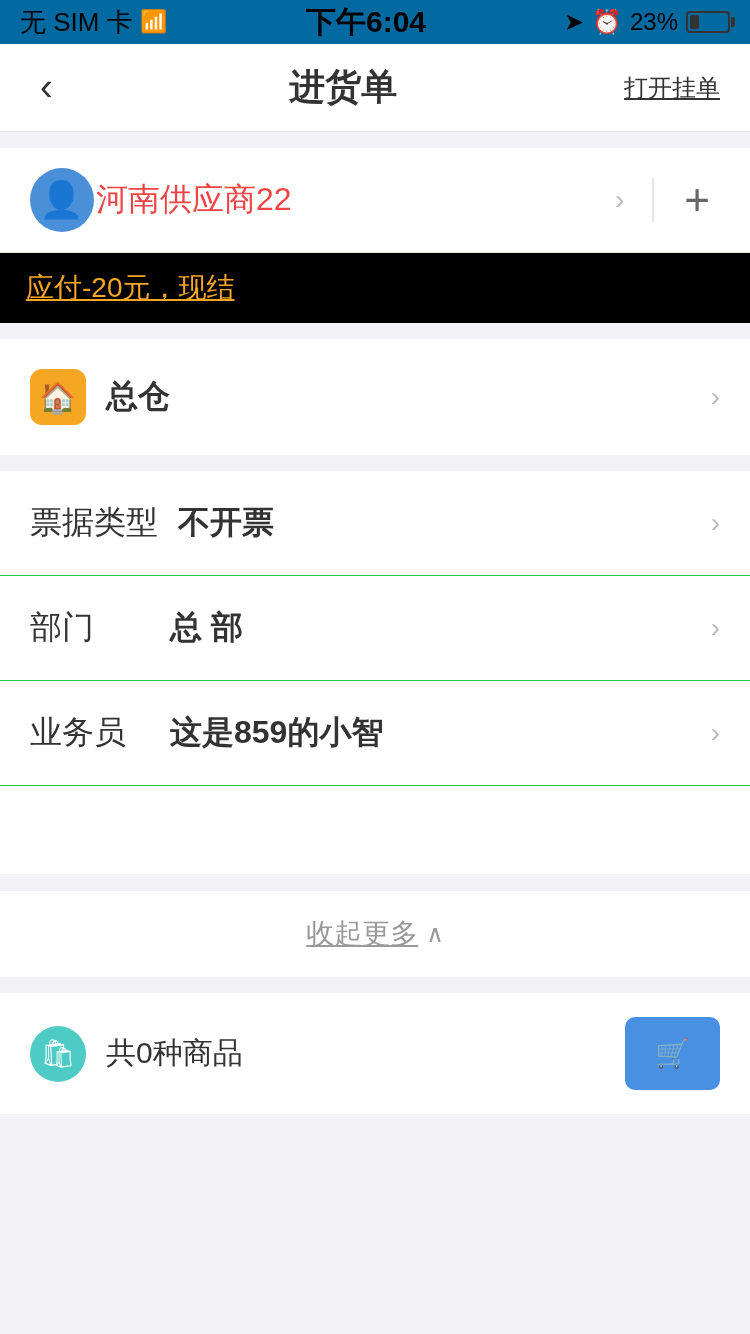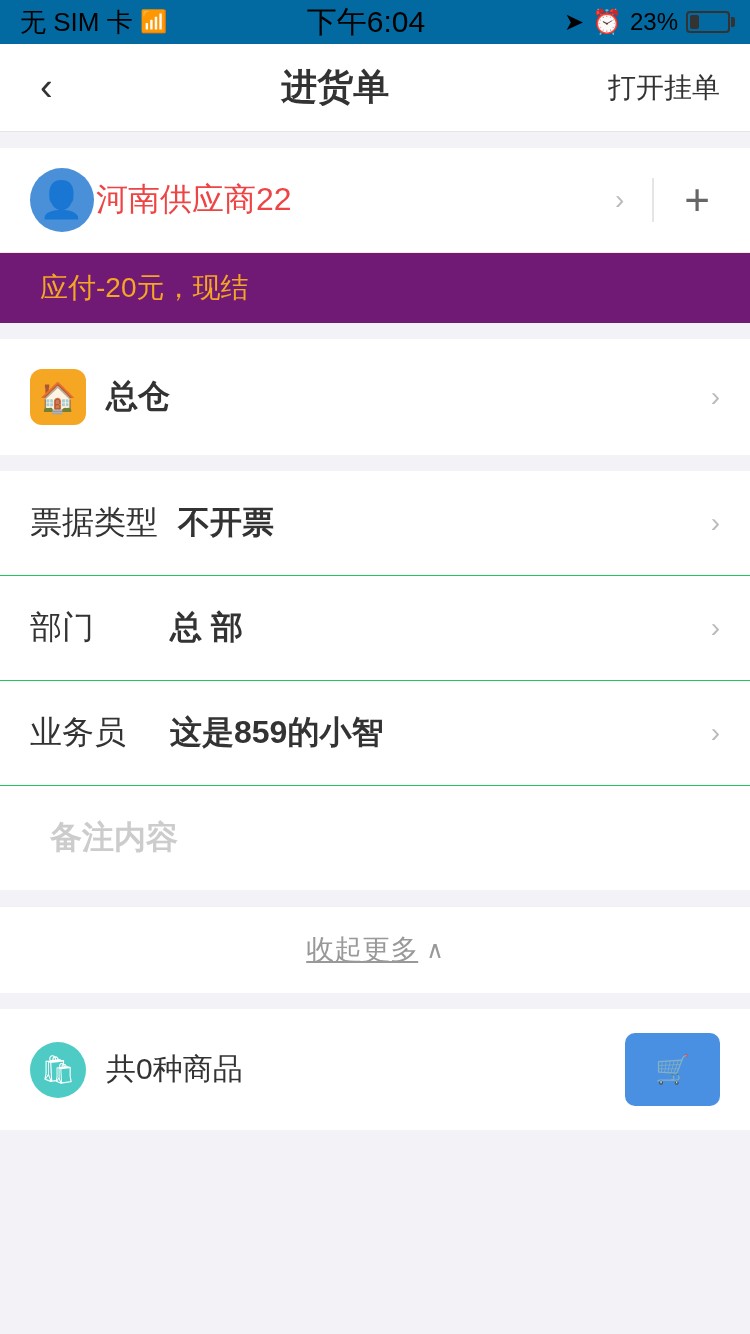--- a/index.html
+++ b/index.html
@@ -17,21 +17,21 @@
       height: 44px;
       background: #0369a1;
       display: flex;
       align-items: center;
       justify-content: space-between;
       padding: 0 20px;
       font-size: 26px;
       font-weight: 500;
     }
     .status-left { display: flex; align-items: center; gap: 8px; }
-    .status-center { font-size: 30px; font-weight: 400; }
+    .status-center { font-size: 30px; font-weight: 700; }
     .status-right { display: flex; align-items: center; gap: 8px; font-size: 24px; }
     .battery-icon {
       width: 44px; height: 22px;
       border: 2px solid #333;
       border-radius: 4px;
       position: relative;
       display: inline-flex;
       align-items: center;
       padding: 2px;
     }
@@ -68,23 +68,24 @@
       color: #333;
       cursor: pointer;
       padding: 10px;
     }
     .nav-title {
       font-size: 36px;
       font-weight: 600;
       color: #333;
     }
     .nav-action {
-      font-size: 28px;
-      color: #333;
-      cursor: pointer;
+      font-size: 24px;
+      color: #333;
+      cursor: pointer;
+      text-decoration: underline;
     }
 
     
     .section-divider {
       height: 16px;
       background: #f2f2f7;
     }
 
     
     .supplier-section {
@@ -129,25 +130,26 @@
     }
     .plus-btn {
       font-size: 44px;
       color: #666;
       cursor: pointer;
       padding: 0 10px;
     }
 
     
     .balance-notice {
-      background: #701a75;
-      padding: 16px 40px;
+      background: #000000;
+      padding: 16px 26px;
       font-size: 28px;
       color: #f5a623;
       border-top: 1px solid #f2ead8;
+      text-decoration: underline;
     }
 
     
     .form-section {
       background: #fff;
       margin-top: 16px;
     }
     .form-row {
       display: flex;
       align-items: center;
@@ -333,21 +335,20 @@
     <span class="form-row-chevron">›</span>
   </div>
 
   <div class="form-row">
     <span class="form-label">业务员</span>
     <span class="form-value">这是859的小智</span>
     <span class="form-row-chevron">›</span>
   </div>
 
   <div class="form-row">
-    <span class="form-value placeholder">备注内容</span>
   </div>
 </div>
 
 <div class="collapse-row">
   <span class="collapse-text">收起更多</span>
   <span class="collapse-icon">∧</span>
 </div>
 
 <div class="product-section">
   <div class="product-bag-icon-wrap">

